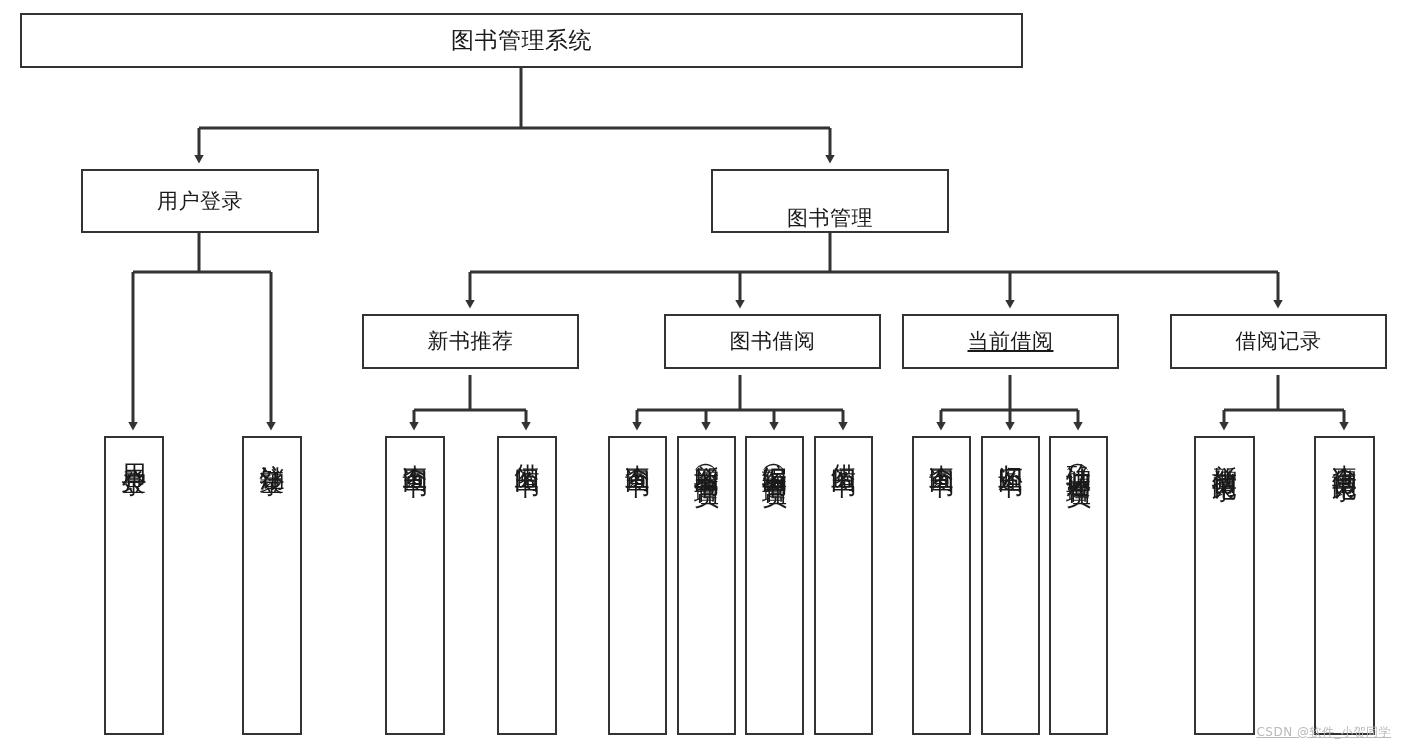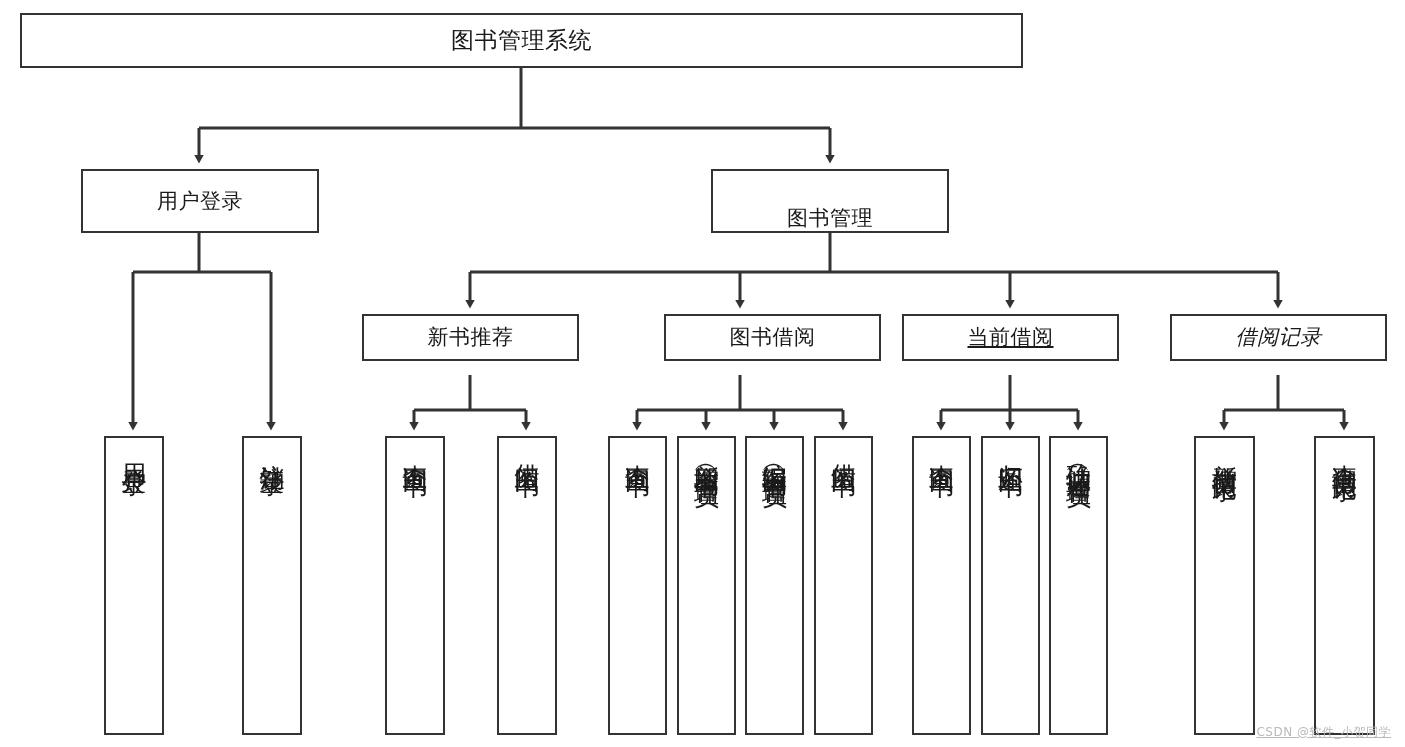--- a/index.html
+++ b/index.html
@@ -58,21 +58,21 @@
     width: 238px;
     height: 64px;
     top: 169px;
   }
   .node.lvl2 .node-label {
     font-size: 21px;
   }
   
   .node.lvl3 {
     width: 217px;
-    height: 47px;
+    height: 55px;
     top: 314px;
   }
   .node.lvl3 .node-label {
     font-size: 21px;
   }
   
   .node.leaf {
     top: 436px;
     height: 299px;
     padding: 6px 2px;
@@ -167,21 +167,21 @@
 
   <div class="node lvl3" style="left:362px;">
     <span class="node-label">新书推荐</span>
   </div>
   <div class="node lvl3" style="left:632px;margin-left:32px;">
     <span class="node-label">图书借阅</span>
   </div>
   <div class="node lvl3" style="left:902px;text-decoration:underline;">
     <span class="node-label">当前借阅</span>
   </div>
-  <div class="node lvl3" style="left:1170px;font-style:italic;">
+  <div class="node lvl3" style="left:1170px;">
     <span class="node-label">借阅记录</span>
   </div>
 
   <div class="node leaf" style="left:104px;width:60px;">
     <span class="node-label">用户登录</span>
   </div>
   <div class="node leaf" style="left:242px;width:60px;">
     <span class="node-label">注销登录</span>
   </div>
 

